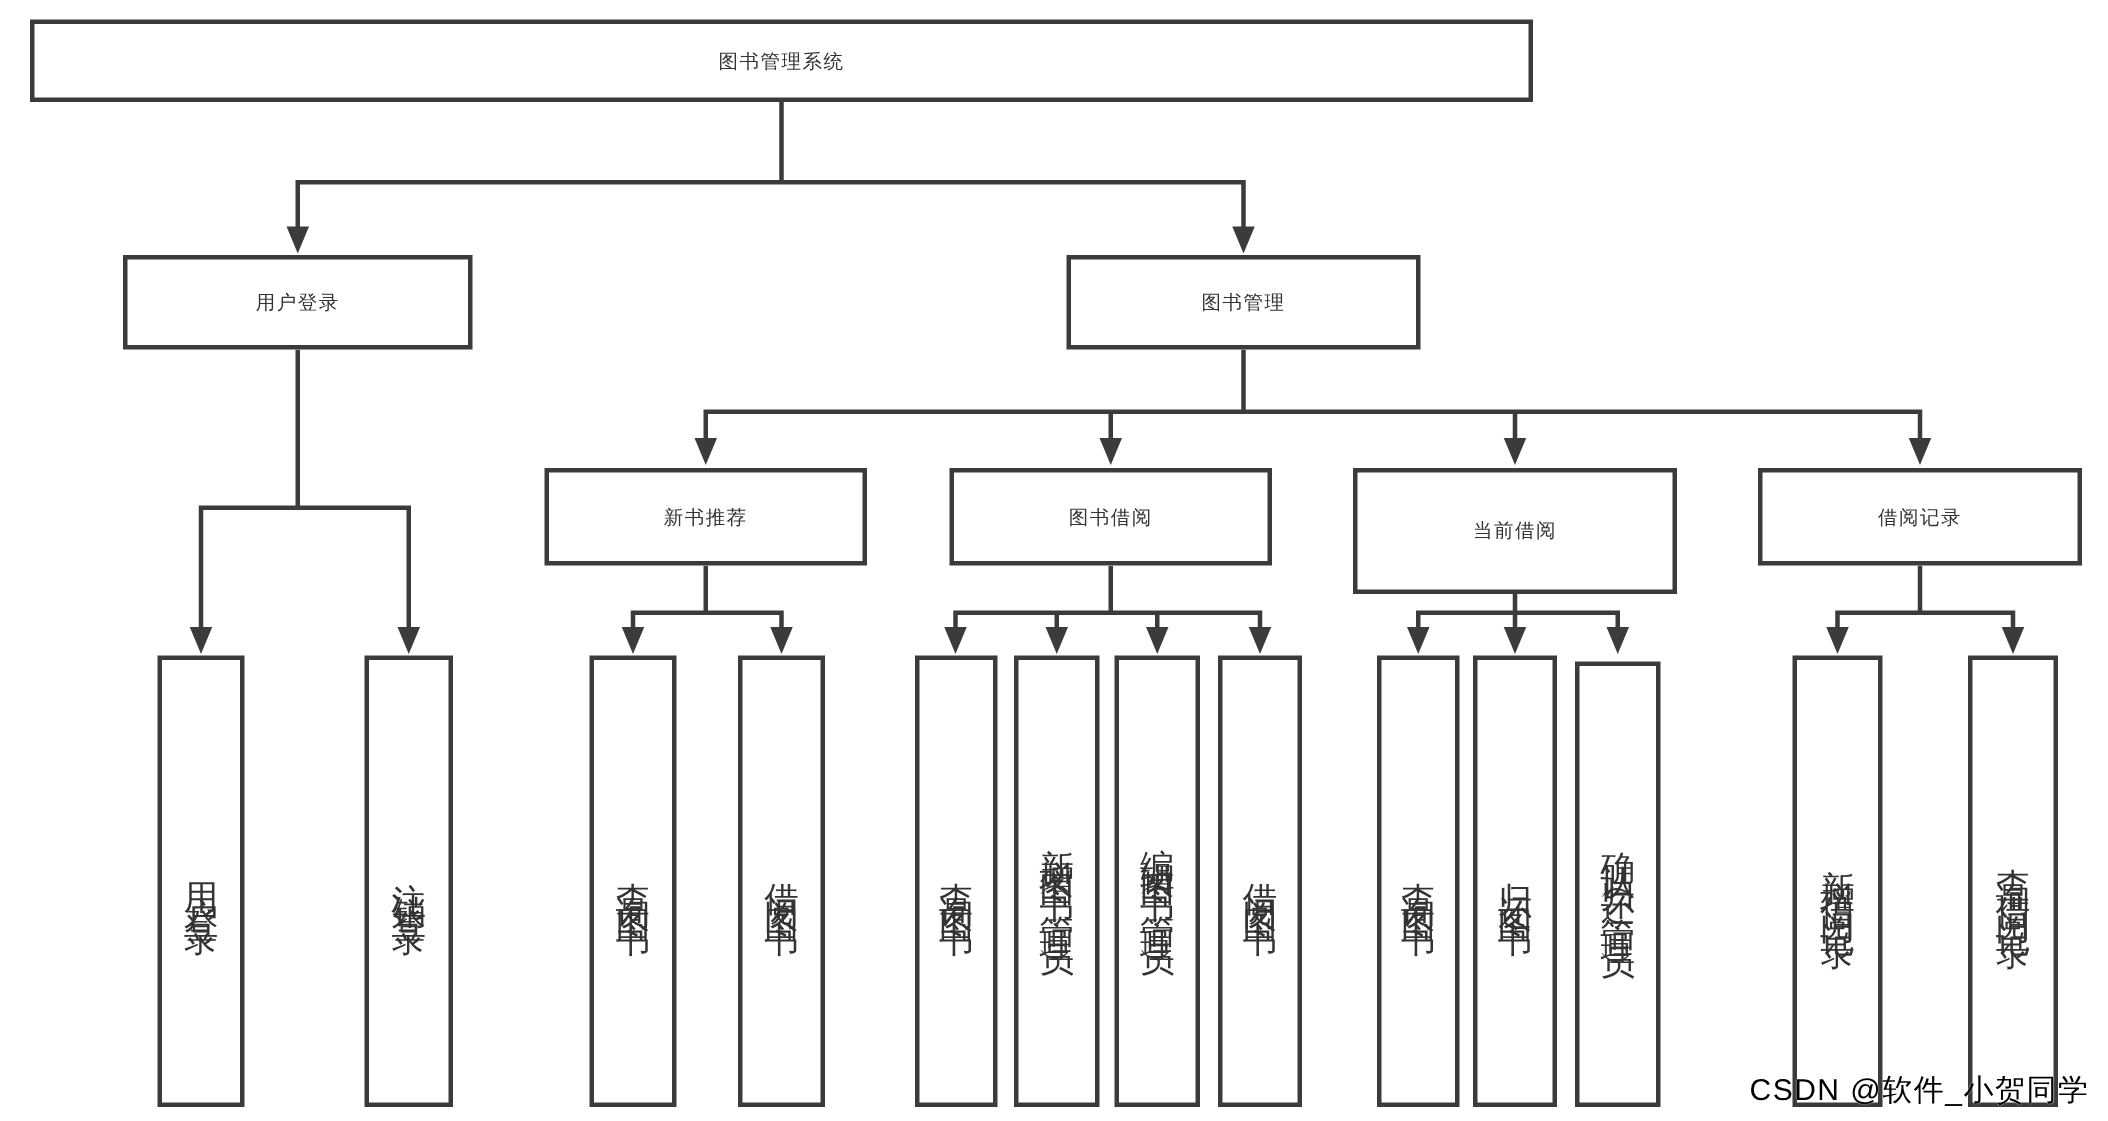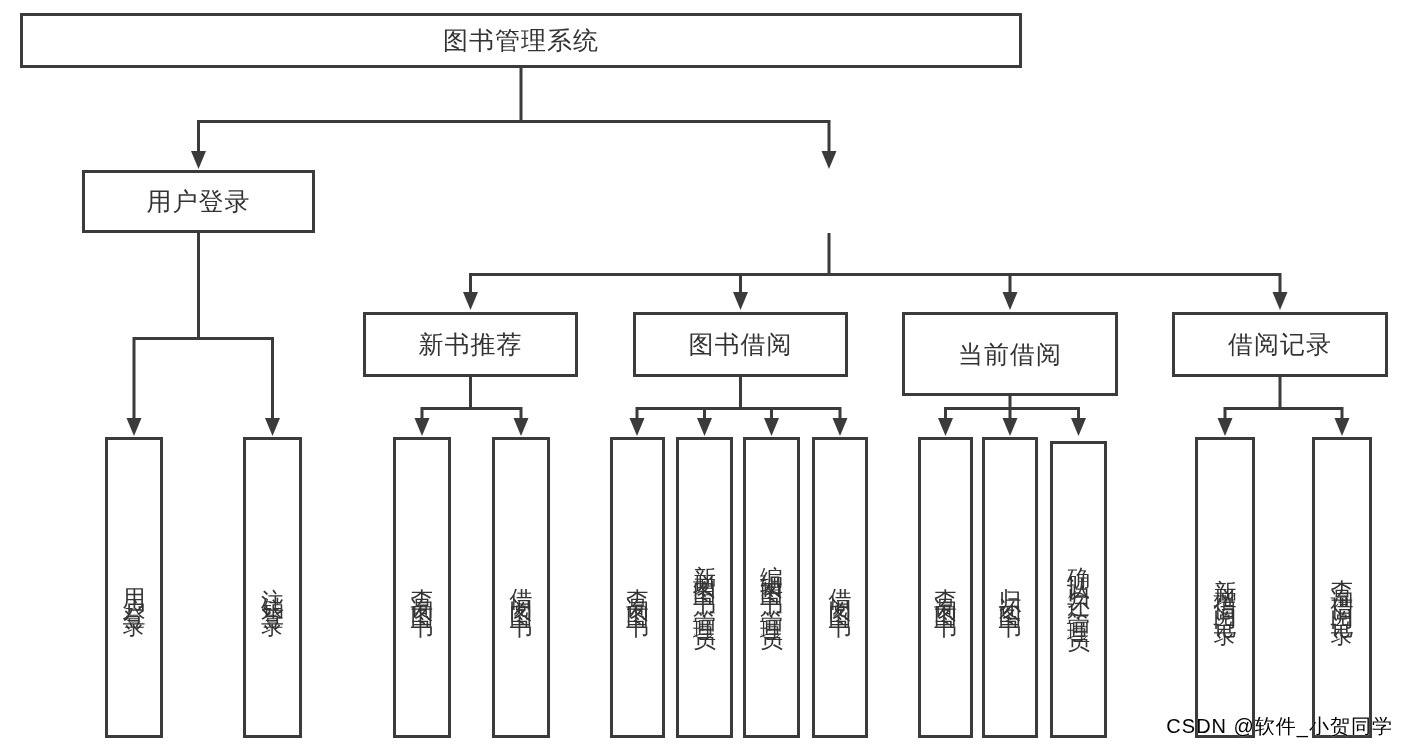--- a/index.html
+++ b/index.html
@@ -22,21 +22,21 @@
     box-sizing: border-box;
     border: 3px solid #3b3b3b;
     background: #ffffff;
     color: #333333;
     display: flex;
     align-items: center;
     justify-content: center;
     text-align: center;
   }
   .node.h {
-    font-size: 25px;
+    font-size: 13px;
     letter-spacing: 1px;
     white-space: nowrap;
   }
   .node.v {
     writing-mode: vertical-rl;
     text-orientation: mixed;
     font-size: 23px;
     letter-spacing: 9px;
     line-height: 1;
   }
@@ -87,20 +87,21 @@
       <path d="M1002.5 418 L1017.5 418 L1010 436 Z"></path>
       <path d="M1071 418 L1086 418 L1078.5 436 Z"></path>
       <path d="M1217.5 418 L1232.5 418 L1225 436 Z"></path>
       <path d="M1334.5 418 L1349.5 418 L1342 436 Z"></path>
     </g>
   </svg>
 
   <div class="node h" style="left:20px; top:13px; width:1002px; height:55px;">图书管理系统</div>
 
   <div class="node h" style="left:82px; top:170px; width:233px; height:63px;">用户登录</div>
+  <div class="node h" style="left:711px; top:170px; width:236px; height:63px;">图书管理</div>
 
   <div class="node h" style="left:633px; top:312px; width:215px; height:65px;">图书借阅</div>
   <div class="node h" style="left:363px; top:312px; width:215px; height:65px;">新书推荐</div>
   <div class="node h" style="left:902px; top:312px; width:216px; height:84px;">当前借阅</div>
   <div class="node h" style="left:1172px; top:312px; width:216px; height:65px;">借阅记录</div>
 
   <div class="node v" style="left:105px; top:437px; width:58px; height:301px;">用户登录</div>
   <div class="node v" style="left:243px; top:437px; width:59px; height:301px;">注销登录</div>
 
   <div class="node v" style="left:393px; top:437px; width:58px; height:301px;">查询图书</div>

